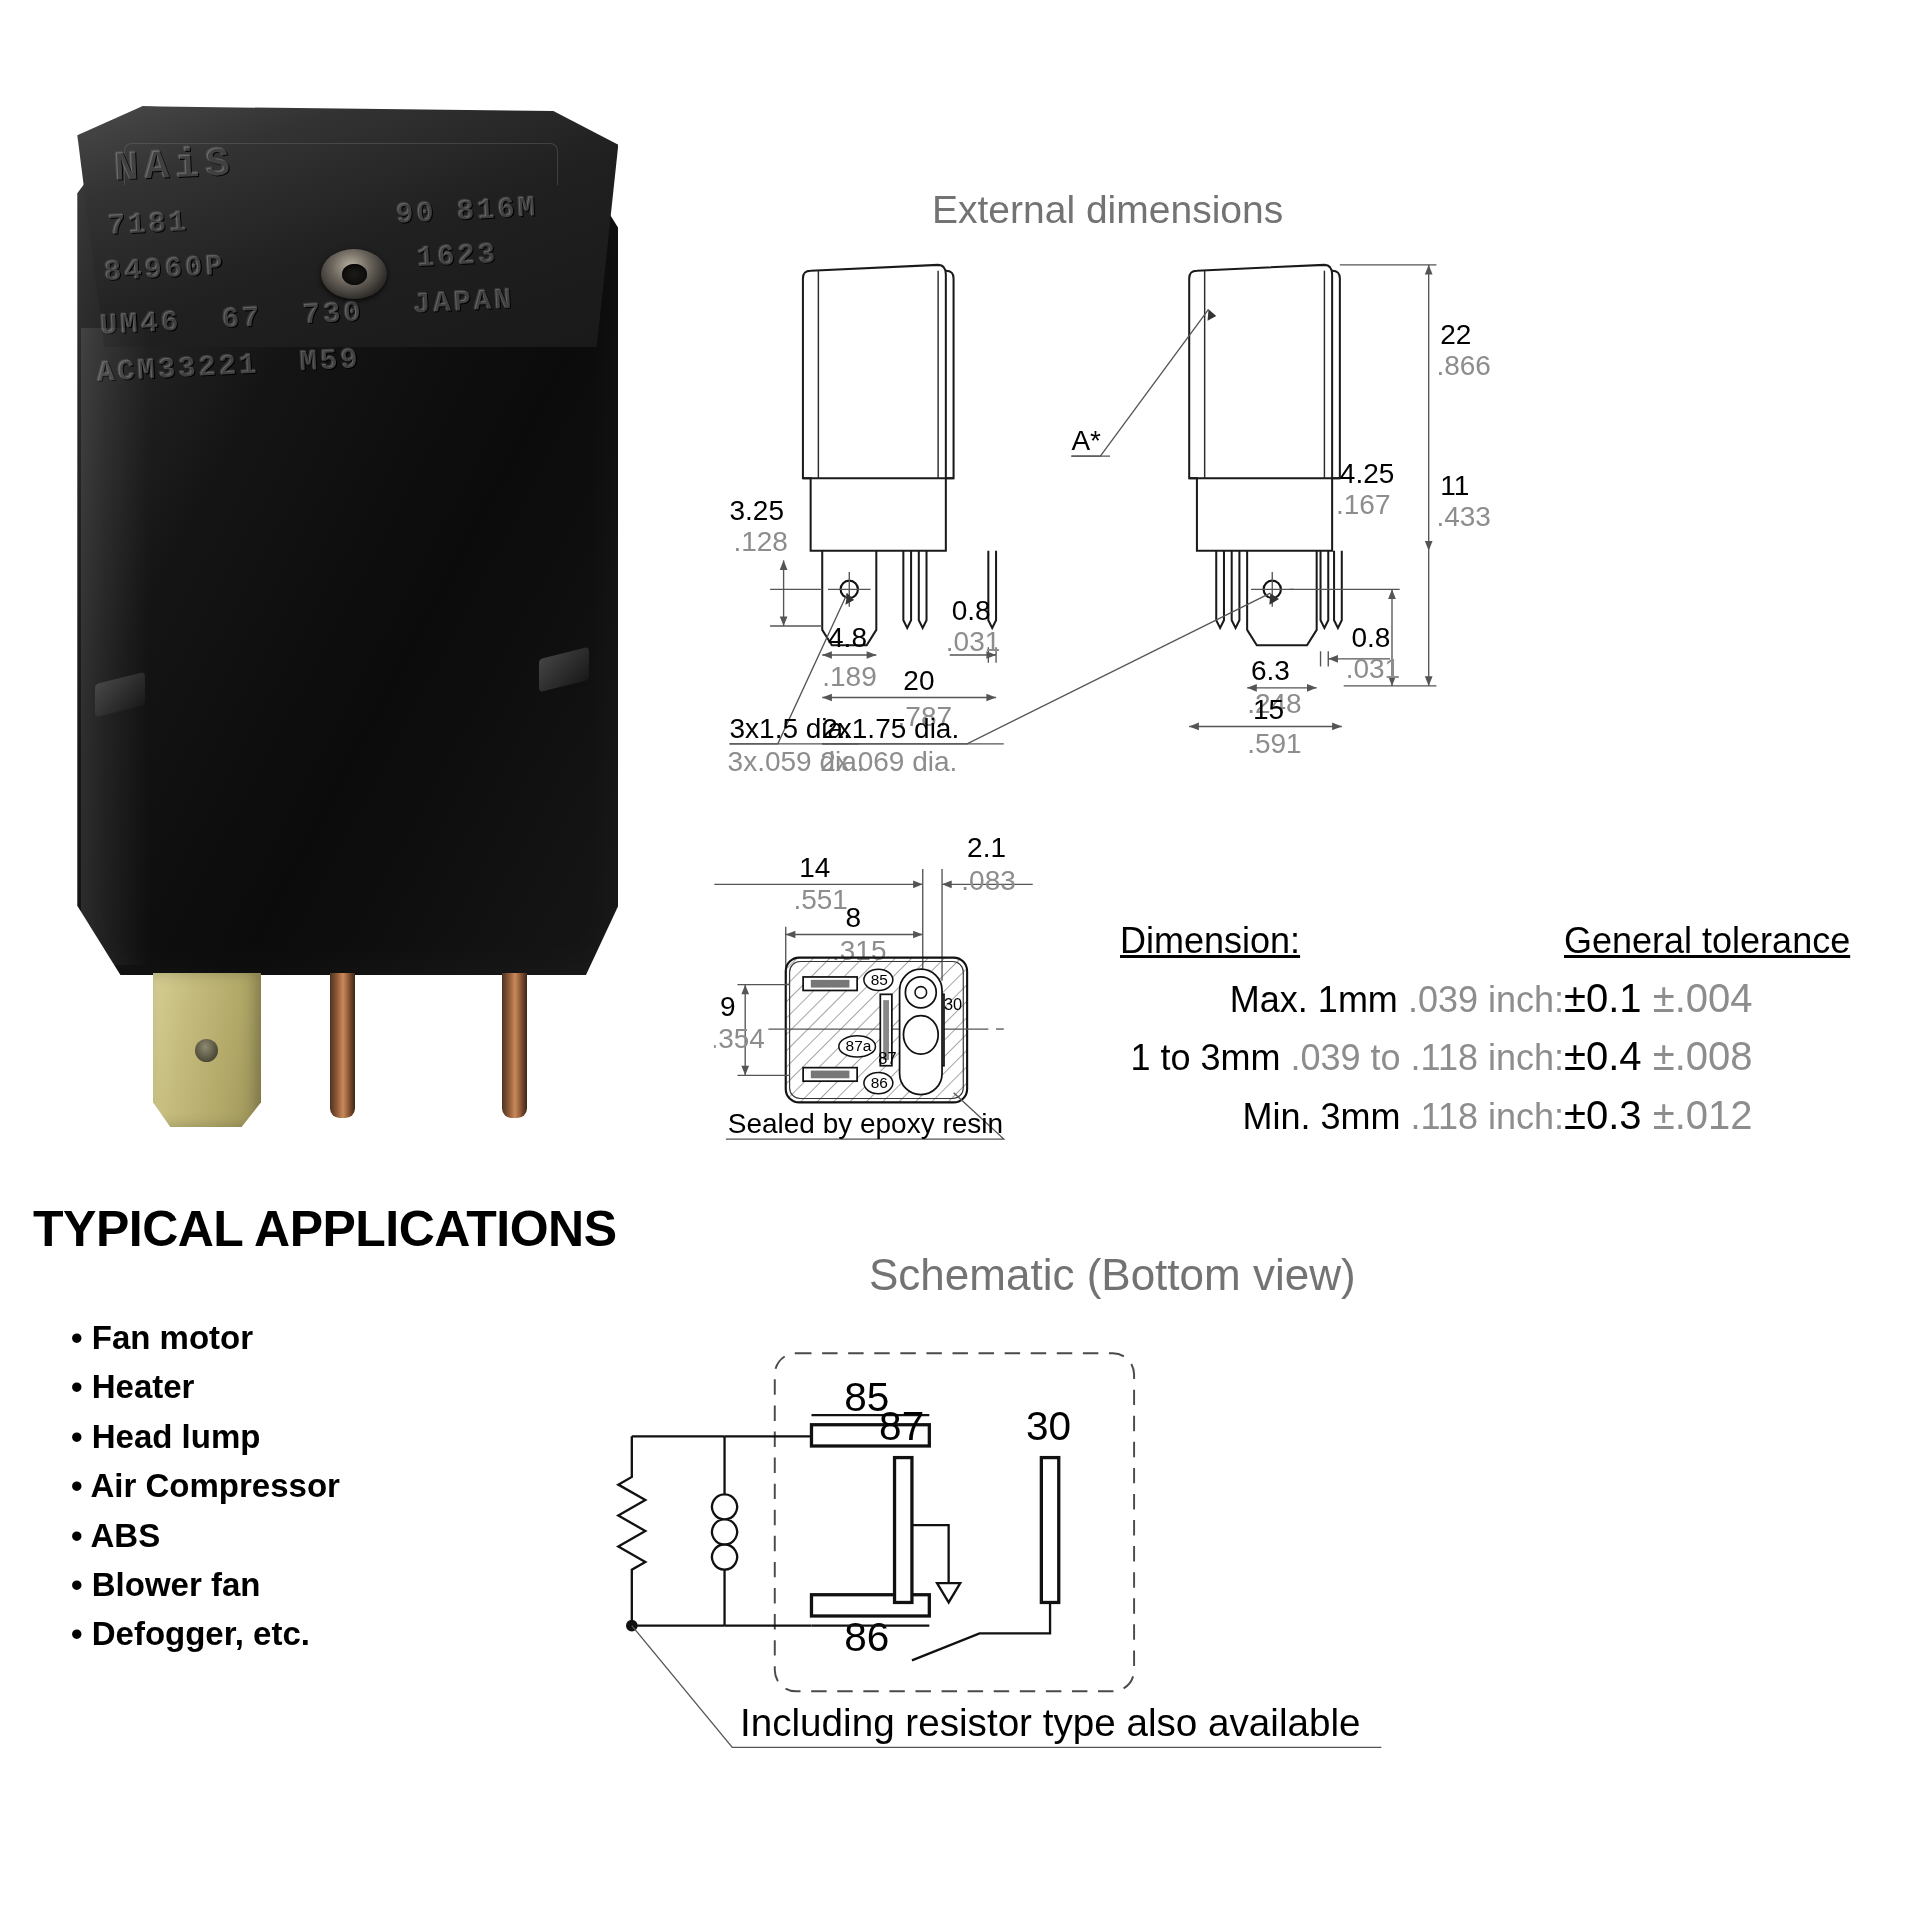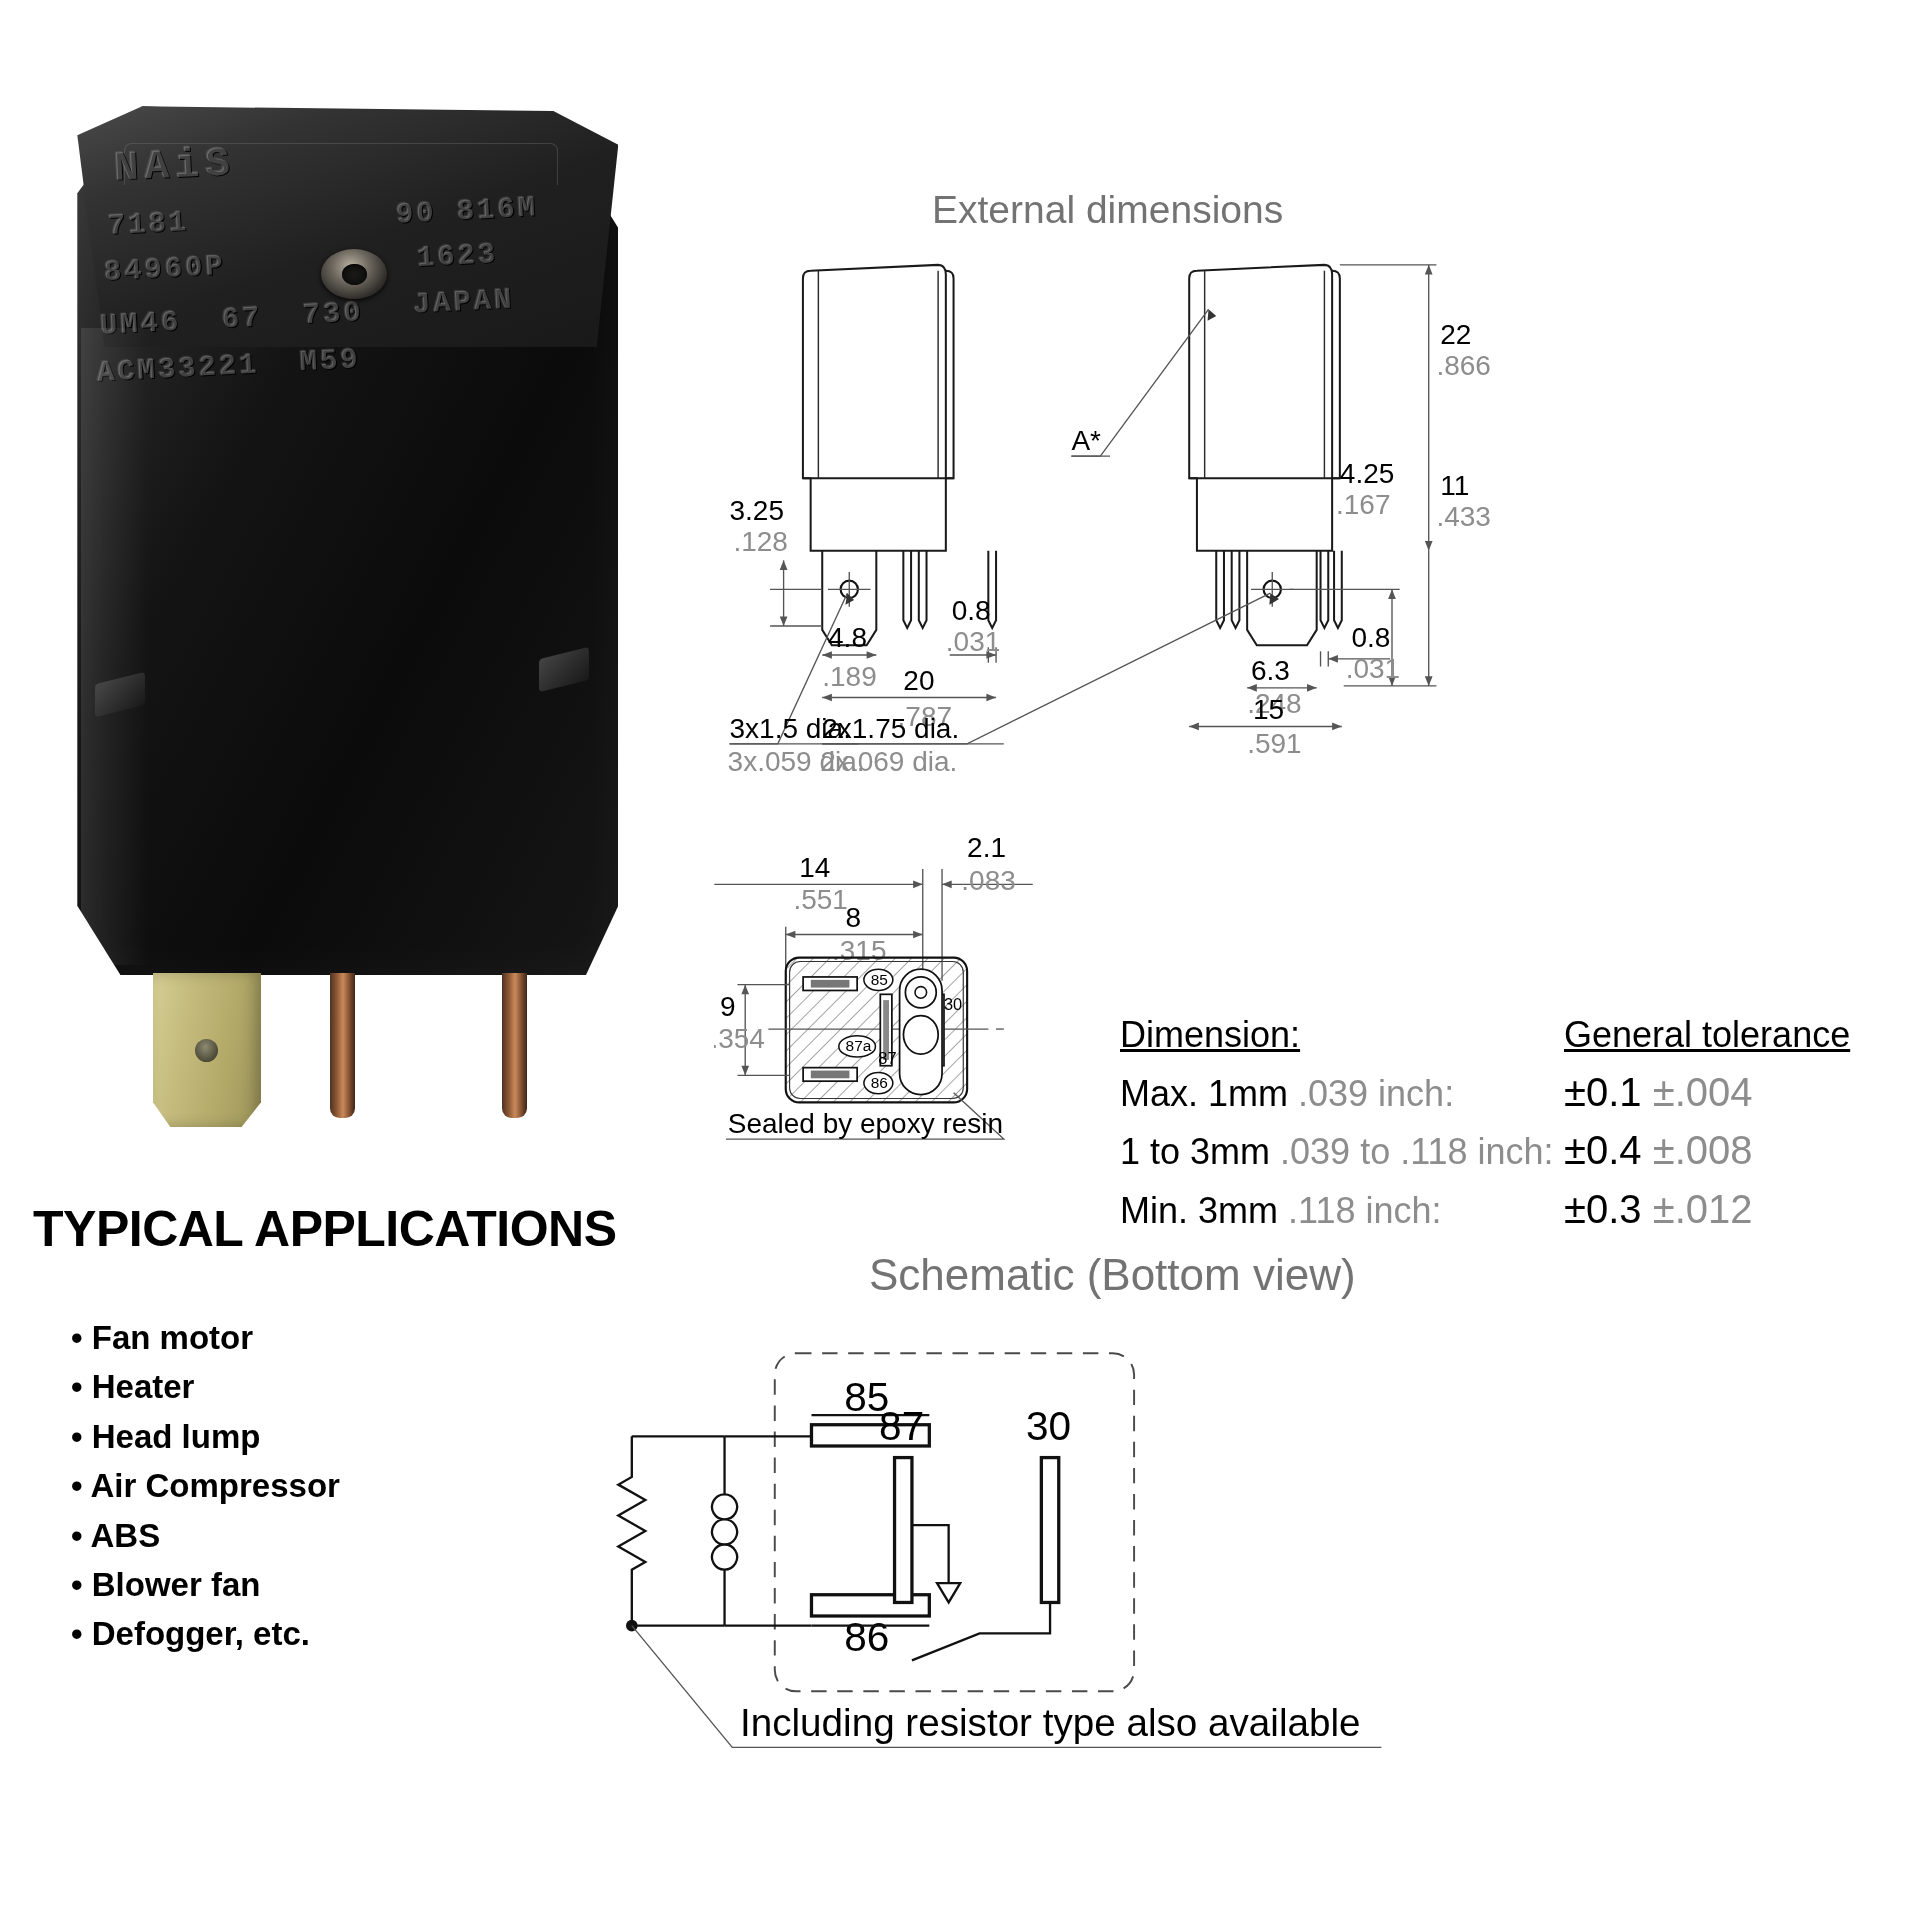--- a/index.html
+++ b/index.html
@@ -106,26 +106,26 @@
   .dim-in  { fill:#8d8d8d; font-family:"Liberation Sans",sans-serif; font-size:29px; }
   .lead    { stroke:#555; stroke-width:1.4; fill:none; }
   .edge    { stroke:#1a1a1a; stroke-width:2.1; fill:none; }
   .thin    { stroke:#2b2b2b; stroke-width:1.5; fill:none; }
   .hatch   { stroke:#555; stroke-width:1.1; }
   .dash    { stroke:#4a4a4a; stroke-width:2; fill:none; stroke-dasharray:16 11; }
   .sch     { stroke:#111; stroke-width:2.4; fill:none; }
   .schfill { fill:#fff; stroke:#111; stroke-width:3.4; }
 
   
-  .tol-table { position: absolute; left: 1120px; top: 1014px; width: 772px; }
+  .tol-table { position: absolute; left: 1120px; top: 920px; width: 772px; }
   .tol-head {
     font-size: 36px; text-decoration: underline; white-space: nowrap; display:inline-block;
   }
   .tol-row { display: flex; align-items: baseline; margin-top: 13.5px; }
-  .tol-left { width: 444px; font-size: 36px; white-space: nowrap; }
+  .tol-left { width: 444px; font-size: 36px; white-space: nowrap; text-align: right; }
   .tol-right { font-size: 40px; white-space: nowrap; }
   .g { color: #8d8d8d; }
   .tol-head-row { display:flex; }
   .tol-head-left { width: 444px; }
 </style>
 </head>
 <body>
 
 <div id="page">
 

